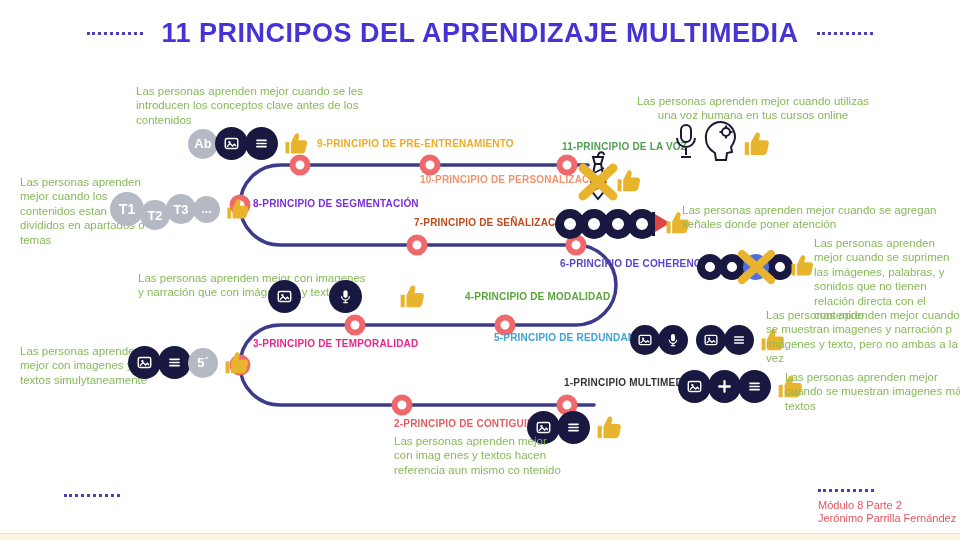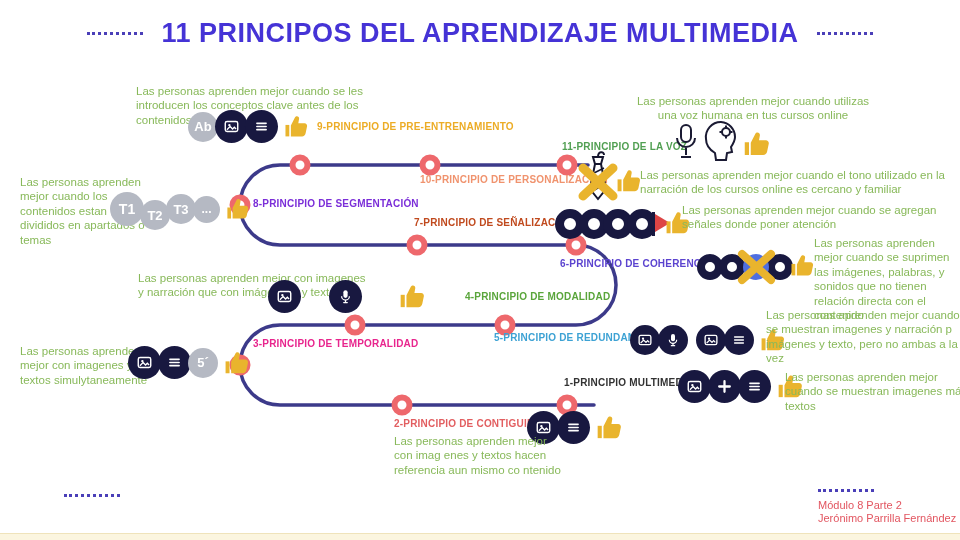--- a/index.html
+++ b/index.html
@@ -74,21 +74,21 @@
     </g>
   </svg>
 
   <div class="titlebar">
     <span class="dots"></span>
     <h1 class="title">11 PRINCIPOS DEL APRENDIZAJE MULTIMEDIA</h1>
     <span class="dots"></span>
   </div>
 
   <div class="desc" style="left:136px;top:84px;width:235px;">Las personas aprenden mejor cuando se les introducen los conceptos clave antes de los contenidos</div>
-  <div class="icnrow nowrapflex" style="left:188px;top:110px;">
+  <div class="icnrow nowrapflex" style="left:188px;top:127px;">
     <span class="circ grayb s30" style="font-size:13px;">Ab</span>
     <span class="circ navy s33">
         <svg width="17" height="17">
           <use href="#i-img"></use>
         </svg>
       </span>
     <span class="circ navy s33">
         <svg width="17" height="17">
           <use href="#i-list"></use>
         </svg>
@@ -115,21 +115,20 @@
   <svg style="position:absolute;left:578px;top:148px;" width="40" height="58" viewBox="0 0 40 58">
     <path d="M20 9 C20 3 26 3 26 7" stroke="#16162e" stroke-width="2" fill="none"></path>
     <path d="M15 9 L25 9 L23 16 L17 16 Z" fill="#fff" stroke="#16162e" stroke-width="2"></path>
     <path d="M17 16 L23 16 L28 41 L20 51 L12 41 Z" fill="#fff" stroke="#16162e" stroke-width="2"></path>
     <path d="M14 26 L26 20 M15 33 L27 27 M17 42 L28 35" stroke="#16162e" stroke-width="1.4"></path>
     <path d="M5 20 L35 48 M35 20 L5 48" stroke="#e9b42d" stroke-width="9" stroke-linecap="round"></path>
   </svg>
   <svg style="position:absolute;left:615px;top:167px;" width="28" height="28">
       <use href="#i-thumb"></use>
     </svg>
-  <div class="desc" style="left:640px;top:168px;width:305px;">Las personas aprenden mejor cuando el tono utilizado en la narración de los cursos online es cercano y familiar</div>
 
   <div class="desc" style="left:633px;top:94px;width:240px;text-align:center;">Las personas aprenden mejor cuando utilizas una voz humana en tus cursos online</div>
   <div class="plabel c11" style="left:562px;top:141px;">11-PRINCIPIO DE LA VOZ</div>
   <svg style="position:absolute;left:673px;top:122px;" width="26" height="42" viewBox="0 0 26 42">
     <rect x="8" y="3" width="10" height="17" rx="5" fill="none" stroke="#1a1a33" stroke-width="2"></rect>
     <path d="M4 16a9 9 0 0 0 18 0" fill="none" stroke="#1a1a33" stroke-width="2"></path>
     <path d="M13 26v7M8 35h10" stroke="#1a1a33" stroke-width="2" fill="none"></path>
   </svg>
   <svg style="position:absolute;left:699px;top:119px;" width="42" height="46" viewBox="0 0 42 46">
     <path d="M22 3a15 15 0 0 1 14 15c0 4-2 7-4 10l1 5-5 1-1 7h-10l-1-7c-5-3-9-8-9-14A15 15 0 0 1 22 3z" fill="none" stroke="#1a1a33" stroke-width="2"></path>

